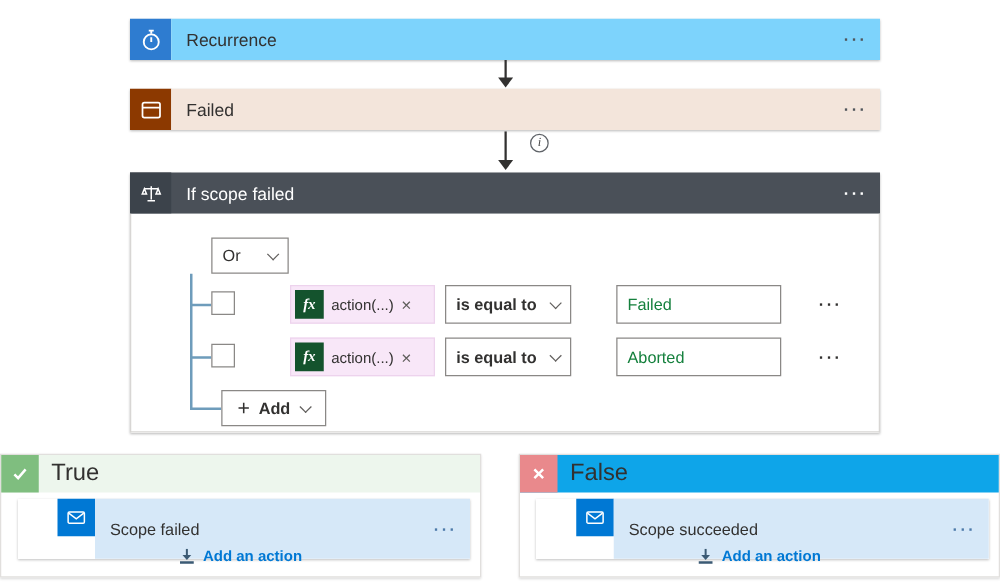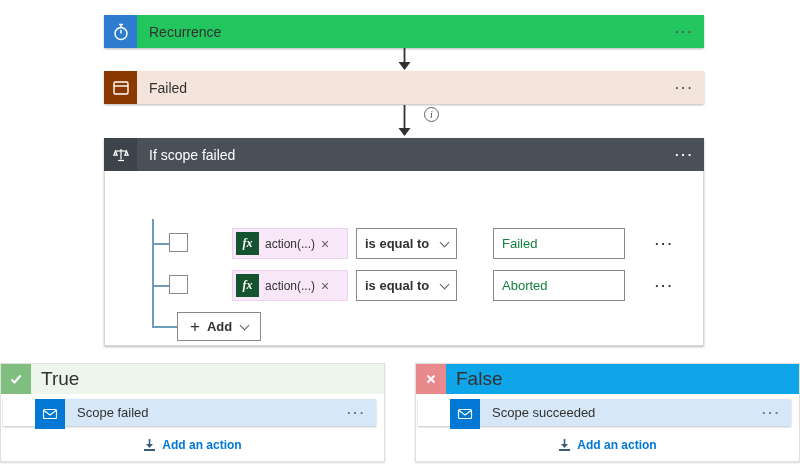--- a/index.html
+++ b/index.html
@@ -7,21 +7,21 @@
   .canvas { position: relative; width: 800px; height: 470px; background: #ffffff; overflow: hidden; }
 
   
   .op-card { position: absolute; display: flex; height: 33px; box-shadow: 0 1px 2px rgba(0,0,0,.28); cursor: pointer; }
   .op-icon { width: 33px; height: 33px; flex: none; display: flex; align-items: center; justify-content: center; }
   .op-body { flex: 1; display: flex; align-items: center; padding: 0 10px 0 12px; font-size: 14px; color: #323130; min-width: 0; }
   .menu-dots { margin-left: auto; font-weight: bold; letter-spacing: 2px; font-size: 13px; color: #50555B; cursor: pointer; flex: none; }
 
   .recurrence-card { left: 104px; top: 15px; width: 600px; }
   .recurrence-card .op-icon { background: #2E7CD0; }
-  .recurrence-card .op-body { background: #22c55e; }
+  .recurrence-card .op-body { background: #7dd3fc; }
 
   .scope-card { left: 104px; top: 71px; width: 600px; }
   .scope-card .op-icon { background: #8C3900; }
   .scope-card .op-body { background: #F3E5DB; }
 
   
   .arrow { position: absolute; left: 396px; }
   .info-badge { position: absolute; left: 424px; top: 107px; width: 15px; height: 15px; border: 1px solid #5F6368;
     border-radius: 50%; display: flex; align-items: center; justify-content: center; font-size: 10px; color: #454545;
     font-family: "Liberation Serif", serif; font-style: italic; cursor: pointer; background: #fff; }
@@ -74,21 +74,21 @@
     box-shadow: 0 1px 2px rgba(0,0,0,.15); }
   .branch-true { left: 0; } .branch-false { left: 415px; }
   .branch-header { display: flex; height: 30px; align-items: stretch; cursor: pointer; }
   .branch-true .branch-header { background: #EDF6ED; }
   .branch-false .branch-header { background: #0ea5e9; }
   .branch-icon { width: 30px; flex: none; display: flex; align-items: center; justify-content: center; }
   .branch-true .branch-icon { background: #7FBE7F; }
   .branch-false .branch-icon { background: #E9898C; }
   .branch-label { display: flex; align-items: center; padding-left: 10px; font-size: 19px; color: #323130; }
 
-  .branch-card { position: absolute; left: 2px; right: 8px; top: 35px; height: 27px; display: flex;
+  .branch-card { position: absolute; left: 13px; right: 8px; top: 35px; height: 48px; display: flex;
     box-shadow: 0 1px 2px rgba(0,0,0,.25); cursor: pointer; padding-left: 32px; }
   .branch-card .op-icon { width: 30px; height: 30px; background: #0078D4; }
   .branch-card .op-body { background: #D6E8F8; font-size: 13px; }
   .branch-card .menu-dots { color: #4D7AA9; }
 
   .add-action { position: absolute; left: 0; right: 0; top: 74px; display: flex; align-items: center;
     justify-content: center; gap: 6px; cursor: pointer; }
   .add-action-text { color: #0078D4; font-size: 12px; font-weight: 600; }
 </style>
 </head>
@@ -147,20 +147,24 @@
         </svg>
       </div>
       <div class="op-body">
         <span>If scope failed</span>
         <span class="menu-dots">···</span>
       </div>
     </div>
 
     <div class="cond-body">
 
+      <div class="dropdown or-dd">
+        <span>Or</span>
+        <span class="chev"></span>
+      </div>
 
       <div class="tline trunk"></div>
       <div class="tline stub1"></div>
       <div class="tline stub2"></div>
       <div class="tline stub3"></div>
 
       <div class="cond-row row1">
         <div class="checkbox"></div>
         <div class="token">
           <span class="fx-badge">fx</span>

